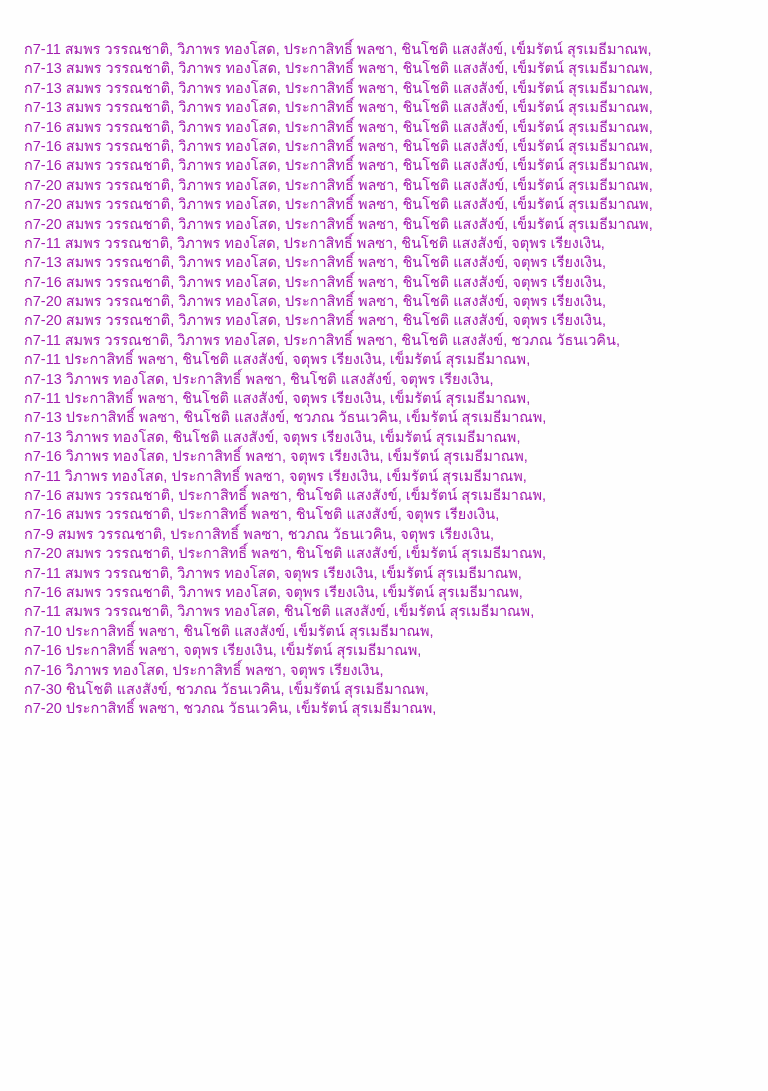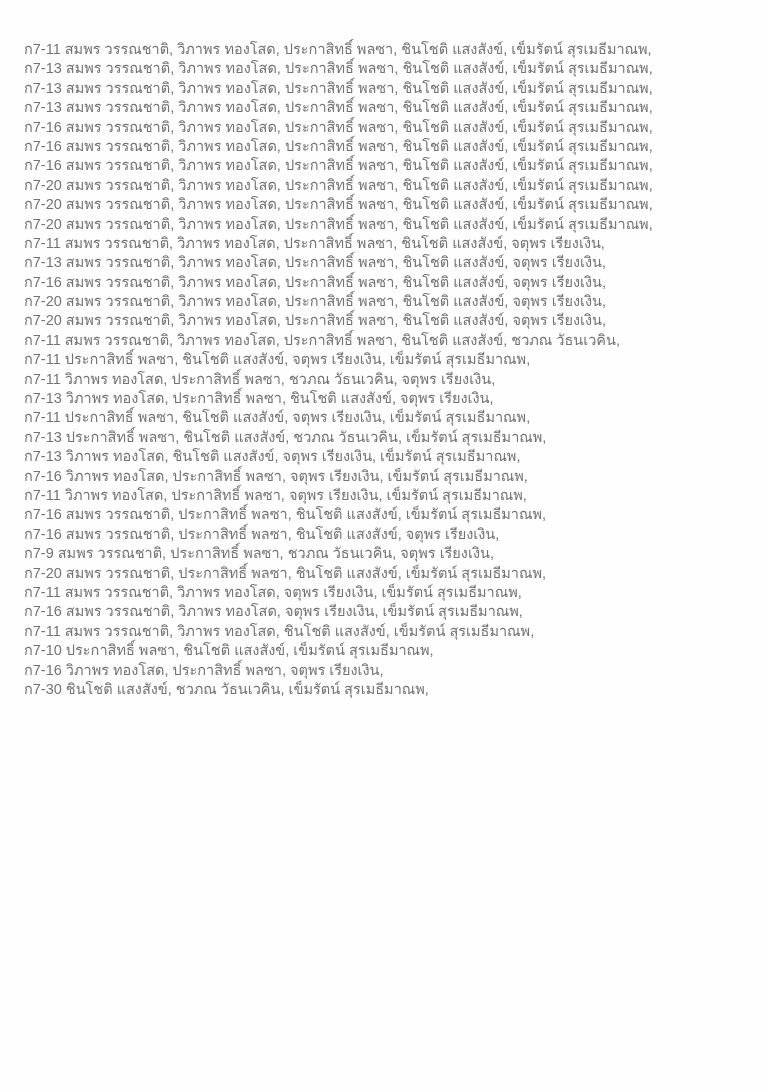--- a/index.html
+++ b/index.html
@@ -13,21 +13,21 @@
     overflow: hidden;
   }
   .page {
     position: absolute;
     left: 0;
     top: 0;
     width: 768px;
     height: 1091px;
     background: #fefefe;
     font-family: "Liberation Sans", sans-serif;
-    color: #737373;
+    color: #a21caf;
   }
   .roster {
     position: absolute;
     left: 24px;
     top: 40px;
     right: 0;
   }
   .roster-line {
     font-size: 14.5px;
     line-height: 19.4px;
@@ -51,31 +51,32 @@
       <div class="roster-line">ก7-20 สมพร วรรณชาติ, วิภาพร ทองโสด, ประกาสิทธิ์ พลซา, ชินโชติ แสงสังข์, เข็มรัตน์ สุรเมธีมาณพ,</div>
       <div class="roster-line">ก7-20 สมพร วรรณชาติ, วิภาพร ทองโสด, ประกาสิทธิ์ พลซา, ชินโชติ แสงสังข์, เข็มรัตน์ สุรเมธีมาณพ,</div>
       <div class="roster-line">ก7-20 สมพร วรรณชาติ, วิภาพร ทองโสด, ประกาสิทธิ์ พลซา, ชินโชติ แสงสังข์, เข็มรัตน์ สุรเมธีมาณพ,</div>
       <div class="roster-line">ก7-11 สมพร วรรณชาติ, วิภาพร ทองโสด, ประกาสิทธิ์ พลซา, ชินโชติ แสงสังข์, จตุพร เรียงเงิน,</div>
       <div class="roster-line">ก7-13 สมพร วรรณชาติ, วิภาพร ทองโสด, ประกาสิทธิ์ พลซา, ชินโชติ แสงสังข์, จตุพร เรียงเงิน,</div>
       <div class="roster-line">ก7-16 สมพร วรรณชาติ, วิภาพร ทองโสด, ประกาสิทธิ์ พลซา, ชินโชติ แสงสังข์, จตุพร เรียงเงิน,</div>
       <div class="roster-line">ก7-20 สมพร วรรณชาติ, วิภาพร ทองโสด, ประกาสิทธิ์ พลซา, ชินโชติ แสงสังข์, จตุพร เรียงเงิน,</div>
       <div class="roster-line">ก7-20 สมพร วรรณชาติ, วิภาพร ทองโสด, ประกาสิทธิ์ พลซา, ชินโชติ แสงสังข์, จตุพร เรียงเงิน,</div>
       <div class="roster-line">ก7-11 สมพร วรรณชาติ, วิภาพร ทองโสด, ประกาสิทธิ์ พลซา, ชินโชติ แสงสังข์, ชวภณ วัธนเวคิน,</div>
       <div class="roster-line">ก7-11 ประกาสิทธิ์ พลซา, ชินโชติ แสงสังข์, จตุพร เรียงเงิน, เข็มรัตน์ สุรเมธีมาณพ,</div>
-      <div class="roster-line">ก7-11 วิภาพร ทองโสด, ประกาสิทธิ์ พลซา, ชวภณ วัธนเวคิน, จตุพร เรียงเงิน,</div>
       <div class="roster-line">ก7-13 วิภาพร ทองโสด, ประกาสิทธิ์ พลซา, ชินโชติ แสงสังข์, จตุพร เรียงเงิน,</div>
       <div class="roster-line">ก7-11 ประกาสิทธิ์ พลซา, ชินโชติ แสงสังข์, จตุพร เรียงเงิน, เข็มรัตน์ สุรเมธีมาณพ,</div>
       <div class="roster-line">ก7-13 ประกาสิทธิ์ พลซา, ชินโชติ แสงสังข์, ชวภณ วัธนเวคิน, เข็มรัตน์ สุรเมธีมาณพ,</div>
       <div class="roster-line">ก7-13 วิภาพร ทองโสด, ชินโชติ แสงสังข์, จตุพร เรียงเงิน, เข็มรัตน์ สุรเมธีมาณพ,</div>
       <div class="roster-line">ก7-16 วิภาพร ทองโสด, ประกาสิทธิ์ พลซา, จตุพร เรียงเงิน, เข็มรัตน์ สุรเมธีมาณพ,</div>
       <div class="roster-line">ก7-11 วิภาพร ทองโสด, ประกาสิทธิ์ พลซา, จตุพร เรียงเงิน, เข็มรัตน์ สุรเมธีมาณพ,</div>
       <div class="roster-line">ก7-16 สมพร วรรณชาติ, ประกาสิทธิ์ พลซา, ชินโชติ แสงสังข์, เข็มรัตน์ สุรเมธีมาณพ,</div>
       <div class="roster-line">ก7-16 สมพร วรรณชาติ, ประกาสิทธิ์ พลซา, ชินโชติ แสงสังข์, จตุพร เรียงเงิน,</div>
       <div class="roster-line">ก7-9 สมพร วรรณชาติ, ประกาสิทธิ์ พลซา, ชวภณ วัธนเวคิน, จตุพร เรียงเงิน,</div>
       <div class="roster-line">ก7-20 สมพร วรรณชาติ, ประกาสิทธิ์ พลซา, ชินโชติ แสงสังข์, เข็มรัตน์ สุรเมธีมาณพ,</div>
       <div class="roster-line">ก7-11 สมพร วรรณชาติ, วิภาพร ทองโสด, จตุพร เรียงเงิน, เข็มรัตน์ สุรเมธีมาณพ,</div>
       <div class="roster-line">ก7-16 สมพร วรรณชาติ, วิภาพร ทองโสด, จตุพร เรียงเงิน, เข็มรัตน์ สุรเมธีมาณพ,</div>
       <div class="roster-line">ก7-11 สมพร วรรณชาติ, วิภาพร ทองโสด, ชินโชติ แสงสังข์, เข็มรัตน์ สุรเมธีมาณพ,</div>
       <div class="roster-line">ก7-10 ประกาสิทธิ์ พลซา, ชินโชติ แสงสังข์, เข็มรัตน์ สุรเมธีมาณพ,</div>
+      <div class="roster-line">ก7-16 ประกาสิทธิ์ พลซา, จตุพร เรียงเงิน, เข็มรัตน์ สุรเมธีมาณพ,</div>
       <div class="roster-line">ก7-16 วิภาพร ทองโสด, ประกาสิทธิ์ พลซา, จตุพร เรียงเงิน,</div>
       <div class="roster-line">ก7-30 ชินโชติ แสงสังข์, ชวภณ วัธนเวคิน, เข็มรัตน์ สุรเมธีมาณพ,</div>
+      <div class="roster-line">ก7-20 ประกาสิทธิ์ พลซา, ชวภณ วัธนเวคิน, เข็มรัตน์ สุรเมธีมาณพ,</div>
     </div>
 </div>
 
 </body></html>

